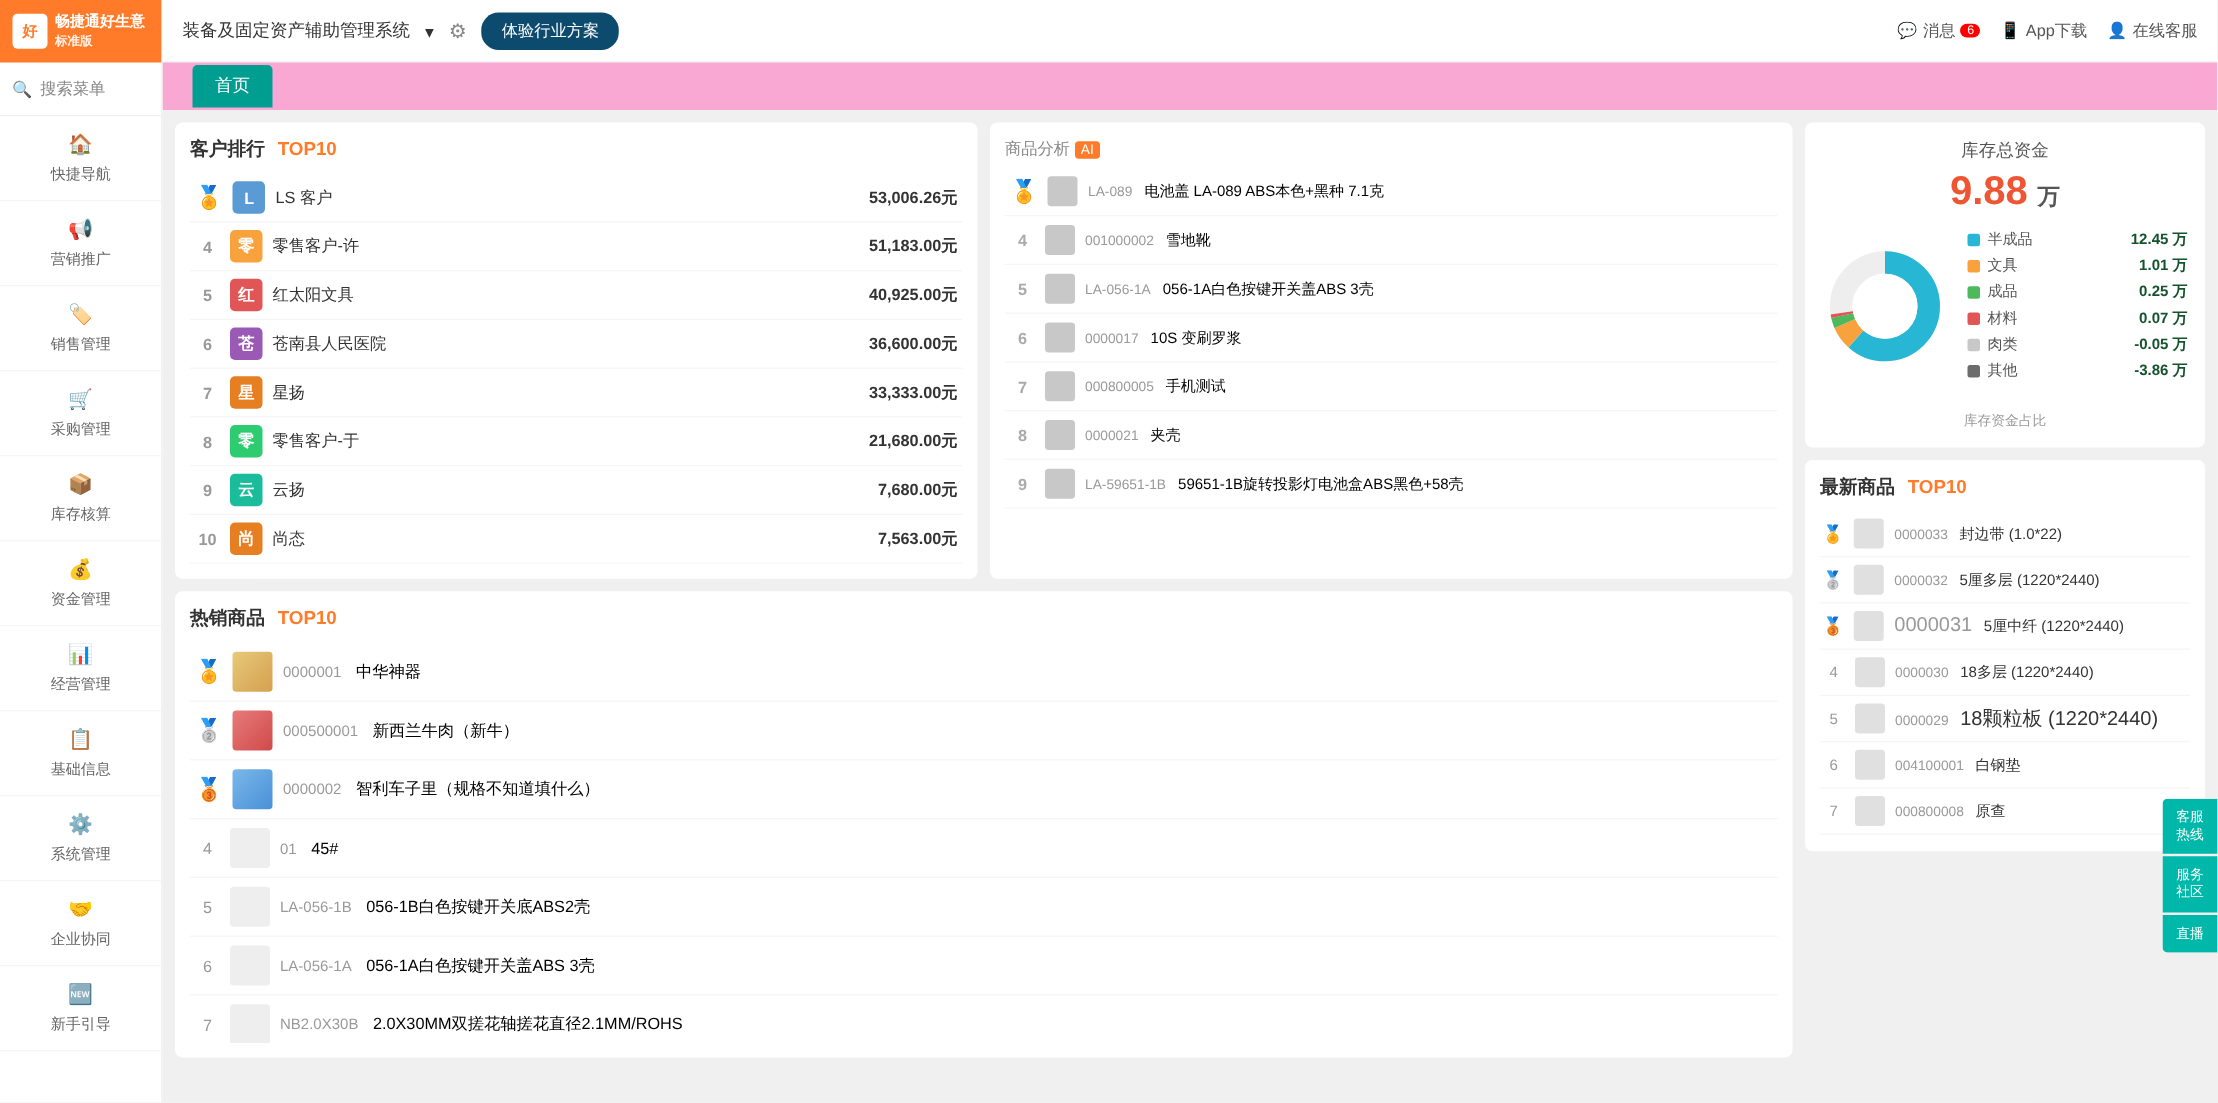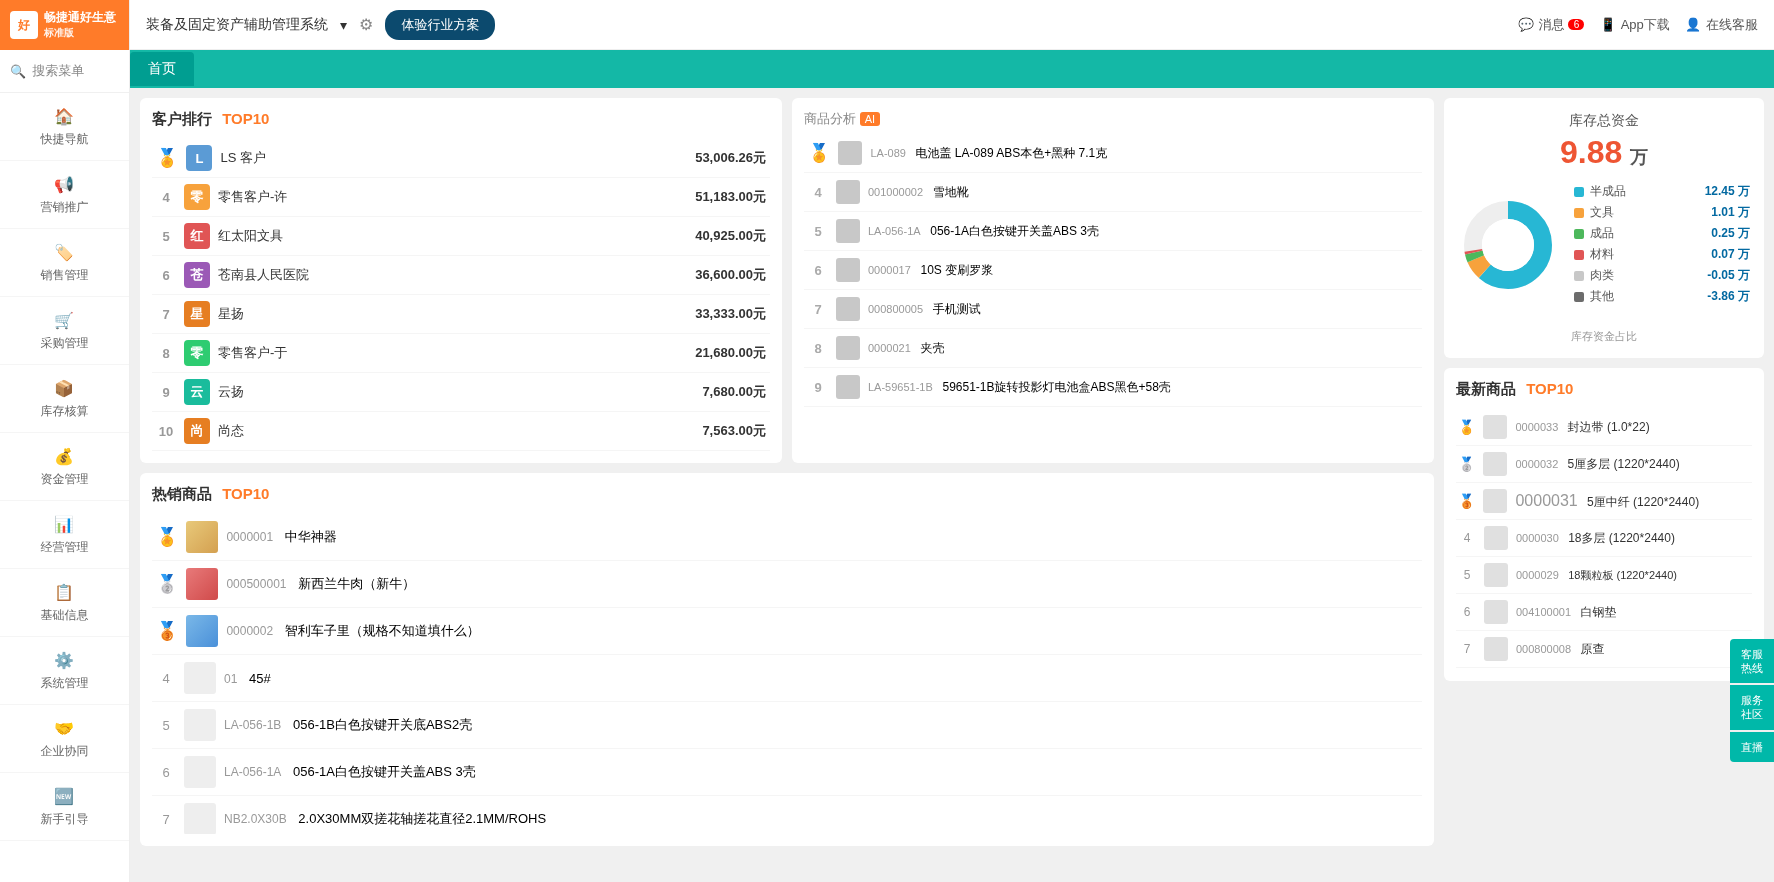--- a/index.html
+++ b/index.html
@@ -129,25 +129,25 @@
       color: #fff;
       font-size: 10px;
       border-radius: 8px;
       padding: 0 4px;
       min-width: 16px;
       text-align: center;
     }
 
     
     .tab-bar {
-      background: #14b8a6;
+      background: #f9a8d4;
       display: flex;
       align-items: center;
       height: 38px;
-      padding: 0 0;
+      padding: 0 24px;
     }
     .tab-item {
       padding: 8px 18px;
       color: #fff;
       font-size: 14px;
       cursor: pointer;
       background: #009e91;
       border-radius: 4px 4px 0 0;
     }
 
@@ -294,21 +294,21 @@
       font-size: 12px;
       margin-bottom: 4px;
     }
     .legend-dot {
       width: 10px;
       height: 10px;
       border-radius: 2px;
       flex-shrink: 0;
     }
     .legend-name { flex: 1; color: #555; }
-    .legend-val { color: #0369a1; font-weight: bold; font-size: 12px; }
+    .legend-val { color: #14532d; font-weight: bold; font-size: 12px; }
     .stock-label { font-size: 11px; color: #999; text-align: center; margin-top: 20px; }
 
     
     .new-row {
       display: flex;
       align-items: center;
       padding: 6px 2px;
       border-bottom: 1px solid #f5f5f5;
       gap: 8px;
     }
@@ -790,21 +790,21 @@
               <span style="color:#999;font-size:11px;">0000030</span>
               <span style="margin-left:6px;font-size:12px;">18多层 (1220*2440)</span>
             </div>
           </div>
 
           <div class="new-row">
             <span class="new-rank">5</span>
             <div class="new-img"></div>
             <div class="new-info">
               <span style="color:#999;font-size:11px;">0000029</span>
-              <span style="margin-left:6px;font-size:11px;">18颗粒板 (1220*2440)</span>
+              <span style="margin-left:6px;font-size:16px;">18颗粒板 (1220*2440)</span>
             </div>
           </div>
 
           <div class="new-row">
             <span class="new-rank">6</span>
             <div class="new-img"></div>
             <div class="new-info">
               <span style="color:#999;font-size:11px;">004100001</span>
               <span style="margin-left:6px;font-size:12px;">白钢垫</span>
             </div>

